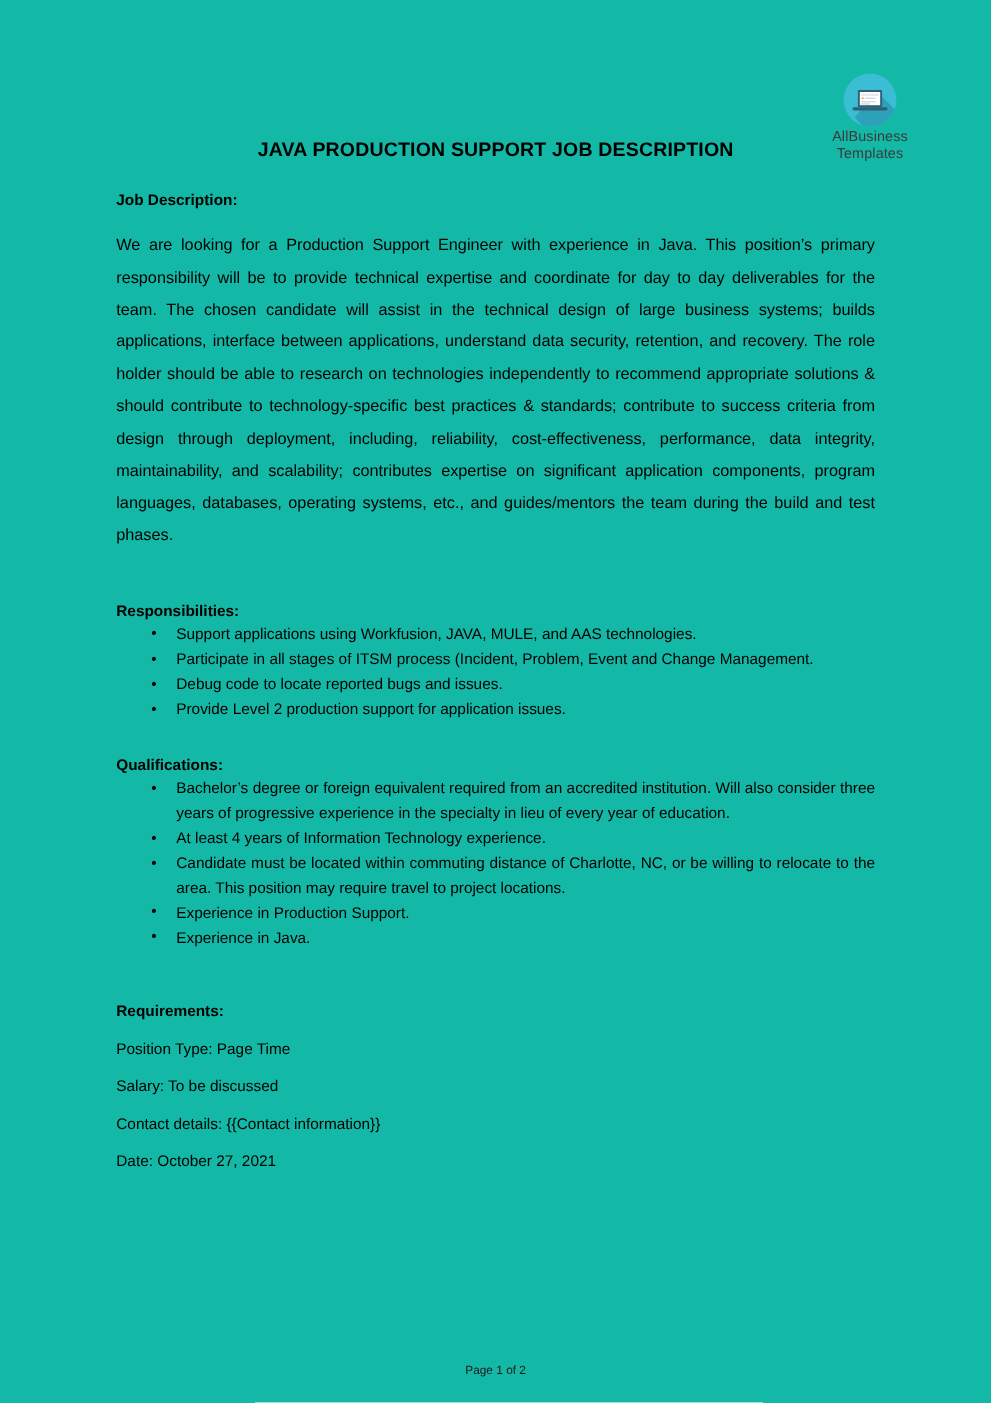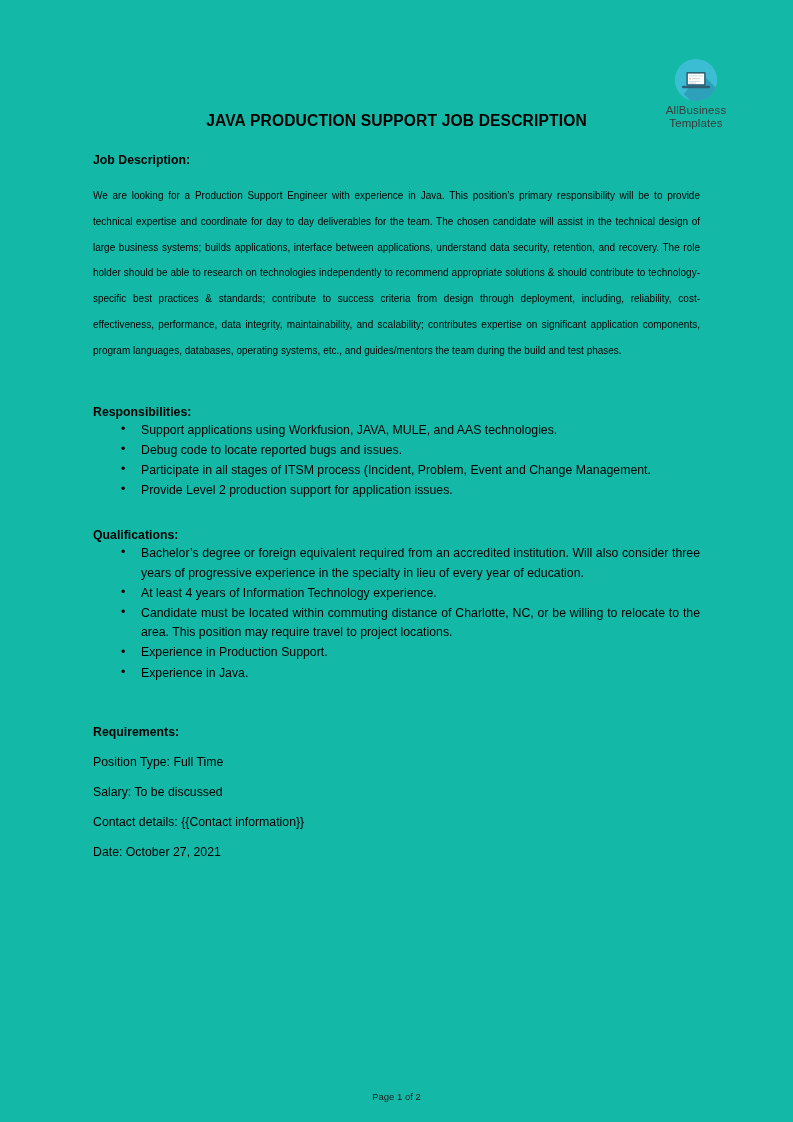--- a/index.html
+++ b/index.html
@@ -63,21 +63,21 @@
   .section-heading {
     font-size: 12.3px;
     font-weight: bold;
     line-height: 17px;
     margin: 0;
   }
   .heading-job-description { margin-top: 21px; }
   .heading-indent { margin-left: 0px; }
 
   .body-para {
-    font-size: 10px;
+    font-size: 13px;
     line-height: 25.8px;
     text-align: justify;
     margin: 0;
     padding-top: 14px;
   }
 
   
   ul.bullets {
     list-style: none;
     margin: 0;
@@ -171,42 +171,42 @@
     <div class="section-heading heading-job-description">Job Description:</div>
 
     <p class="body-para">We are looking for a Production Support Engineer with experience in Java. This position’s primary responsibility will be to provide technical expertise and coordinate for day to day deliverables for the team. The chosen candidate will assist in the technical design of large business systems; builds applications, interface between applications, understand data security, retention, and recovery. The role holder should be able to research on technologies independently to recommend appropriate solutions &amp; should contribute to technology-specific best practices &amp; standards; contribute to success criteria from design through deployment, including, reliability, cost-effectiveness, performance, data integrity, maintainability, and scalability; contributes expertise on significant application components, program languages, databases, operating systems, etc., and guides/mentors the team during the build and test phases.</p>
 
     <div class="spacer-lg"></div>
 
     <div class="section-heading heading-indent">Responsibilities:</div>
 
     <ul class="bullets resp-list">
       <li>Support applications using Workfusion, JAVA, MULE, and AAS technologies.</li>
+      <li>Participate in all stages of ITSM process (Incident, Problem, Event and Change Management.</li>
       <li>Debug code to locate reported bugs and issues.</li>
-      <li>Participate in all stages of ITSM process (Incident, Problem, Event and Change Management.</li>
       <li>Provide Level 2 production support for application issues.</li>
     </ul>
 
     <div class="spacer-md"></div>
 
     <div class="section-heading heading-indent">Qualifications:</div>
 
     <ul class="bullets qual-list">
       <li class="wrap">Bachelor’s degree or foreign equivalent required from an accredited institution. Will also consider three years of progressive experience in the specialty in lieu of every year of education.</li>
       <li class="nowrap">At least 4 years of Information Technology experience.</li>
       <li class="wrap">Candidate must be located within commuting distance of Charlotte, NC, or be willing to relocate to the area. This position may require travel to project locations.</li>
       <li class="nowrap">Experience in Production Support.</li>
       <li class="nowrap">Experience in Java.</li>
     </ul>
 
     <div class="spacer-lg"></div>
 
     <div class="section-heading heading-indent">Requirements:</div>
 
-    <p class="req-line">Position Type: Full Time</p>
+    <p class="req-line">Position Type: Page Time</p>
     <p class="req-line">Salary: To be discussed</p>
     <p class="req-line">Contact details: {{Contact information}}</p>
     <p class="req-line">Date:  October 27, 2021</p>
 
   </div>
 
   <div class="footer">
     <span>Page 1 of 2</span>
   </div>
 

